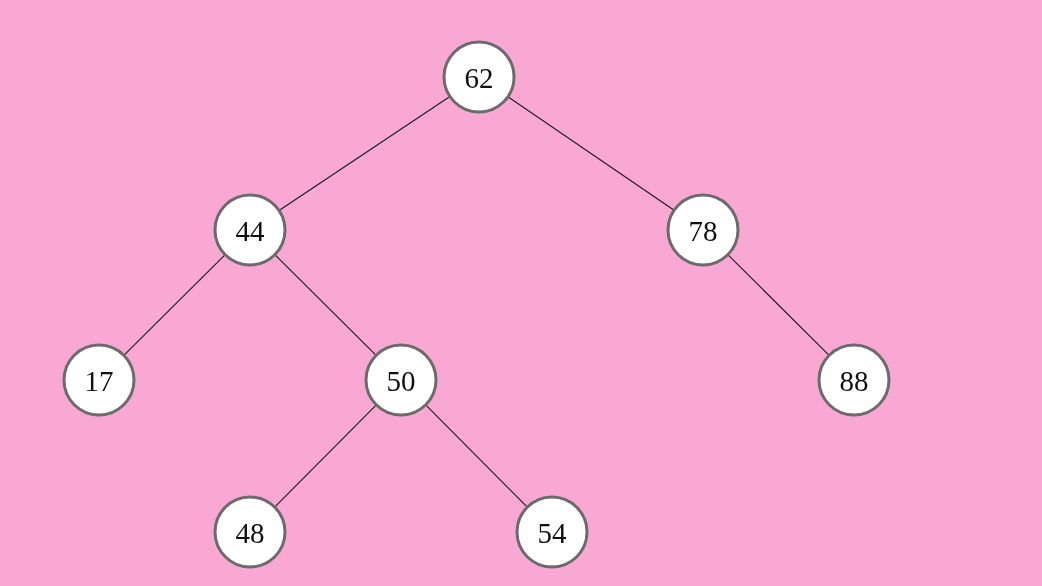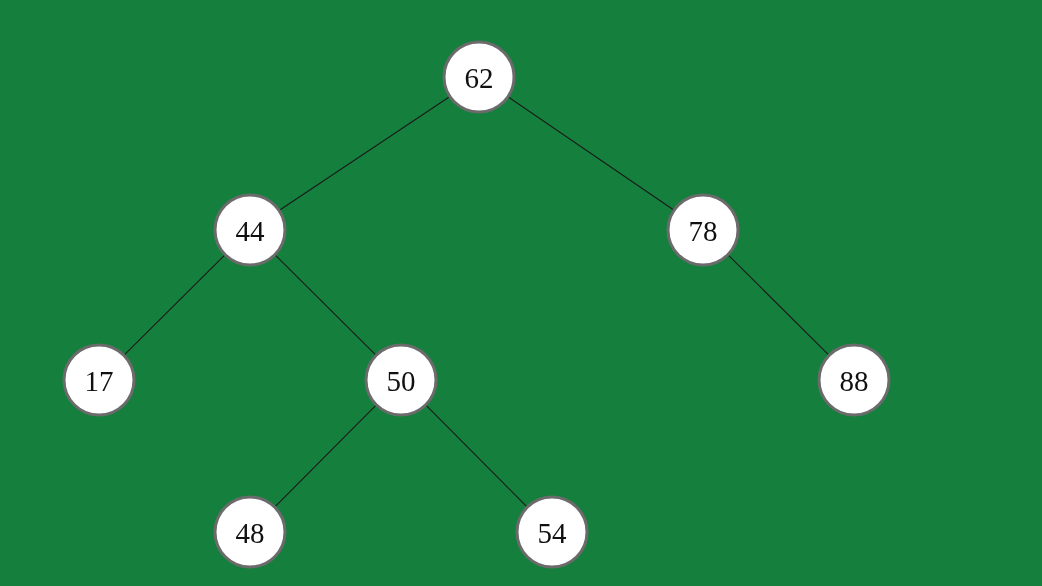--- a/index.html
+++ b/index.html
@@ -7,21 +7,21 @@
     padding: 0;
     background: #ffffff;
   }
   body {
     font-family: "Liberation Serif", "DejaVu Serif", serif;
   }
   #canvas-wrap {
     position: relative;
     width: 1042px;
     height: 586px;
-    background: #15803d;
+    background: #f9a8d4;
     overflow: hidden;
   }
   #tree-svg {
     display: block;
     width: 1042px;
     height: 586px;
   }
   .edge-line {
     stroke: #1a1a1a;
     stroke-width: 1.1;

